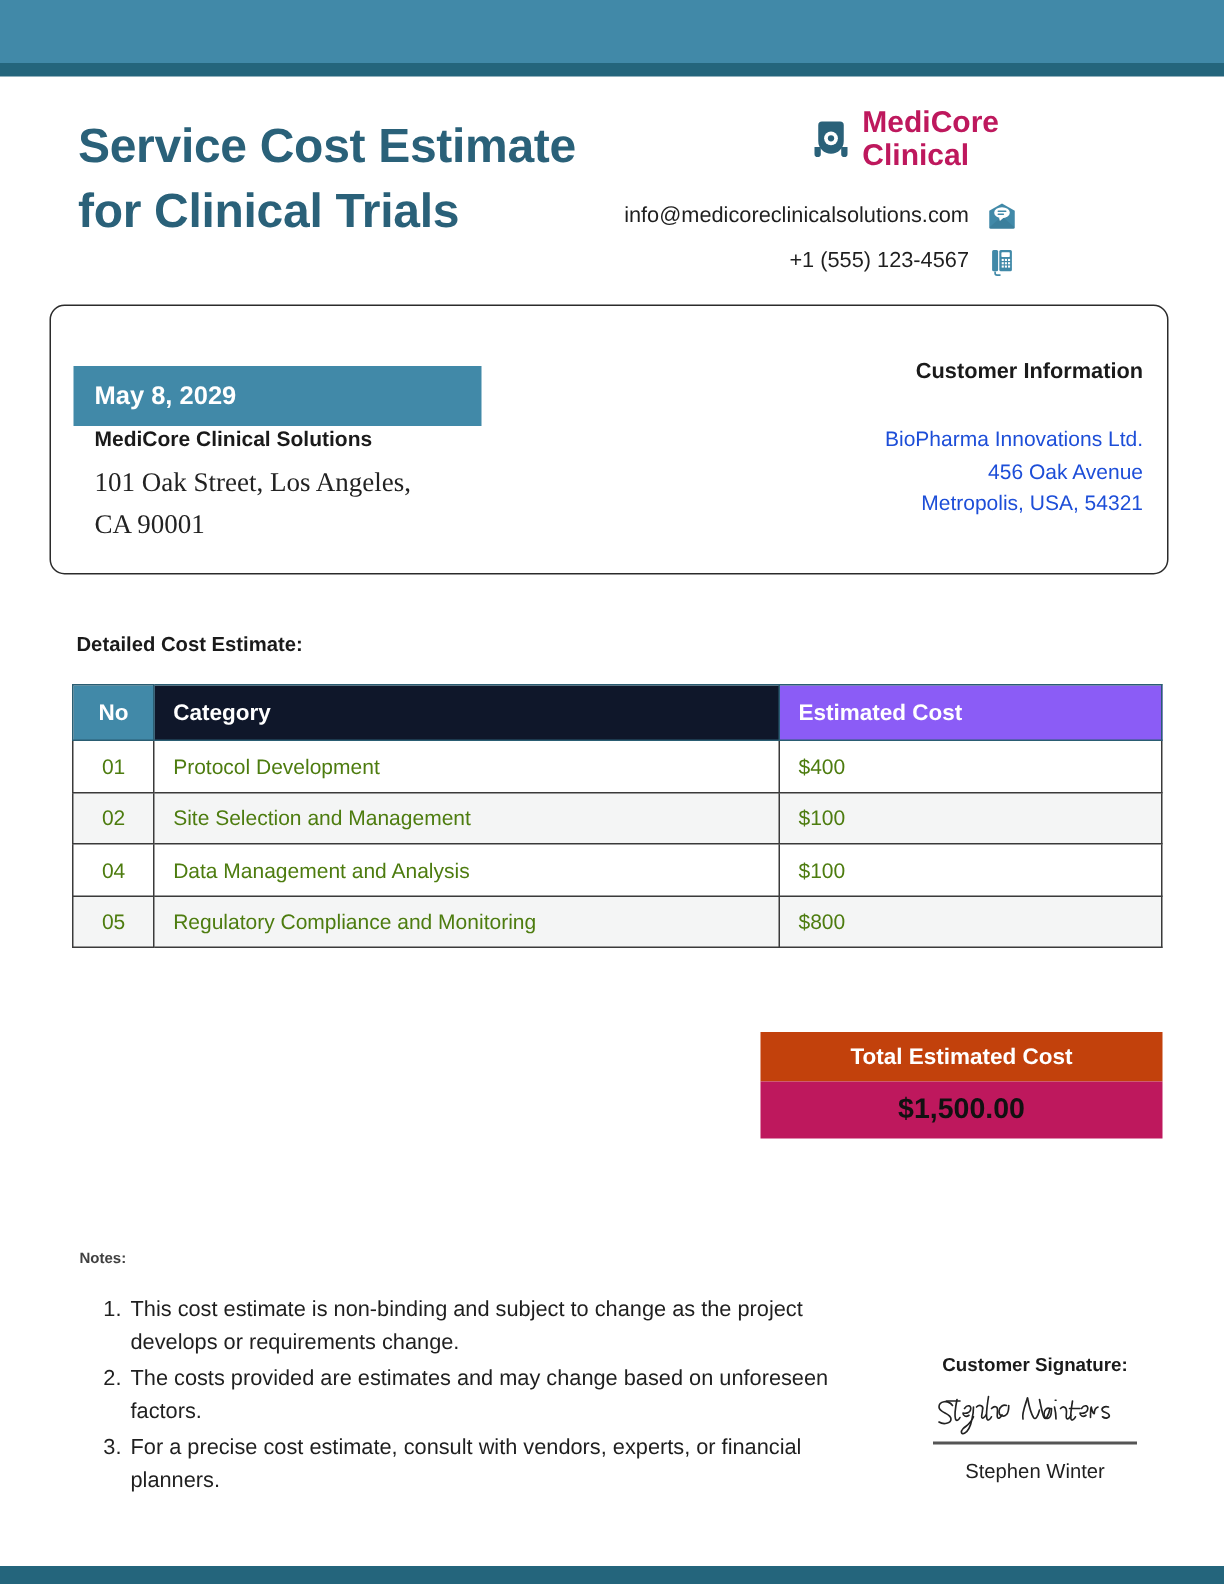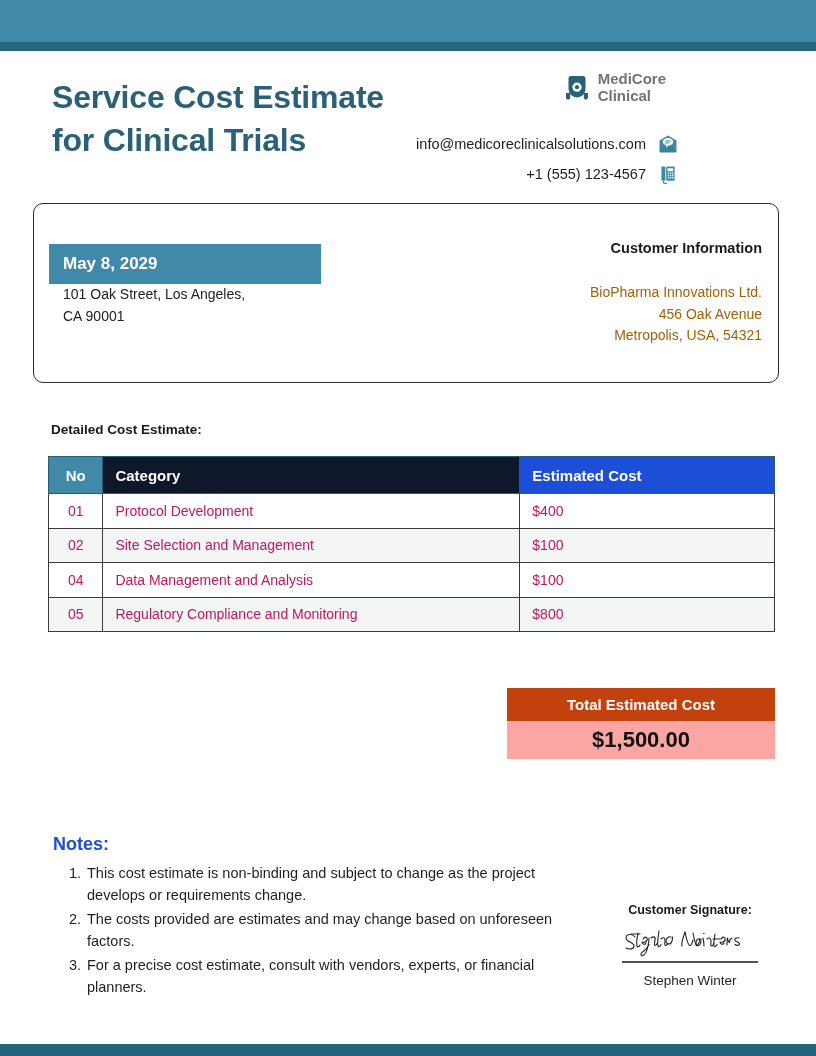--- a/index.html
+++ b/index.html
@@ -59,22 +59,22 @@
 
   .logo-wrap {
     position: absolute;
     right: 50px; top: 20px;
     display: flex;
     align-items: center;
     gap: 6px;
   }
   .logo-mark { width: 30px; height: 30px; display:block; }
   .logo-text {
-    color: #737373;
-    font-size: 15px;
+    color: #be185d;
+    font-size: 20px;
     font-weight: bold;
     line-height: 1.12;
   }
   .logo-text span { display: block; }
 
   .contact-rows {
     position: absolute;
     right: 38px; top: 78px;
     width: 420px;
   }
@@ -118,39 +118,40 @@
     left: 29px; top: 80px;
     width: 330px;
   }
   .from-block .company {
     font-size: 14px;
     font-weight: bold;
     color: #1a1a1a;
     margin-bottom: 8px;
   }
   .from-block .addr {
-    font-size: 14px;
+    font-size: 18px;
     color: #222;
     line-height: 1.55;
+    font-family: Liberation Serif, serif;
   }
   .cust-block {
     position: absolute;
     right: 16px; top: 36px;
     width: 330px;
     text-align: right;
   }
   .cust-block .cust-title {
     font-size: 14.5px;
     font-weight: bold;
     color: #1a1a1a;
     margin-bottom: 26px;
   }
   .cust-block .cline {
     font-size: 14px;
-    color: #a16207;
+    color: #1d4ed8;
     line-height: 1.55;
   }
 
   
   .detail-label {
     position: absolute;
     left: 51px; top: 422px;
     font-size: 13.5px;
     font-weight: bold;
     color: #1a1a1a;
@@ -173,26 +174,26 @@
     color: #ffffff;
     font-size: 15px;
     font-weight: bold;
     text-align: left;
     padding: 0 12px;
     border-color: #2a5d72;
     margin-left: 28px;
   }
   th.c-no   { width: 53px;  background: #4189a8; text-align: center; padding: 0; }
   th.c-cat  { width: 406px; background: #0f172a; }
-  th.c-cost { width: 248px; background: #1d4ed8; }
+  th.c-cost { width: 248px; background: #8b5cf6; }
 
   .cost-table td {
     height: 34.5px;
     font-size: 14px;
-    color: #be185d;
+    color: #4d7c0f;
     padding: 0 12px;
     background: #ffffff;
     margin-top: 48px;
   }
   .cost-table tbody tr:nth-child(even) td { background: #f4f5f5; }
   td.t-no   { text-align: center; padding: 0; }
   td.t-cost { text-align: left; }
 
   
   .total-box {
@@ -205,36 +206,36 @@
     background: #c2410c;
     color: #ffffff;
     font-size: 15px;
     font-weight: bold;
     display: flex;
     align-items: center;
     justify-content: center;
   }
   .total-value {
     height: 38px;
-    background: #fca5a5;
+    background: #be185d;
     color: #111;
-    font-size: 22px;
+    font-size: 19px;
     font-weight: bold;
     display: flex;
     align-items: center;
     justify-content: center;
   }
 
   
   .notes-title {
     position: absolute;
     left: 53px; top: 834px;
-    font-size: 18px;
-    font-weight: bold;
-    color: #1d4ed8;
+    font-size: 10px;
+    font-weight: bold;
+    color: #404040;
   }
   .notes-list {
     position: absolute;
     left: 53px; top: 862px;
     width: 480px;
     margin: 0;
     padding-left: 32px;
     font-size: 14.5px;
     color: #1f1f1f;
     line-height: 1.55;
@@ -330,20 +331,21 @@
       </svg>
     </div>
   </div>
 </div>
 
 <div class="info-card">
 
   <div class="date-badge">May 8, 2029</div>
 
   <div class="from-block">
+    <div class="company">MediCore Clinical Solutions</div>
     <div class="addr">101 Oak Street, Los Angeles,</div>
     <div class="addr">CA 90001</div>
   </div>
 
   <div class="cust-block">
     <div class="cust-title">Customer Information</div>
     <div class="cline">BioPharma Innovations Ltd.</div>
     <div class="cline">456 Oak Avenue</div>
     <div class="cline">Metropolis, USA, 54321</div>
   </div>

